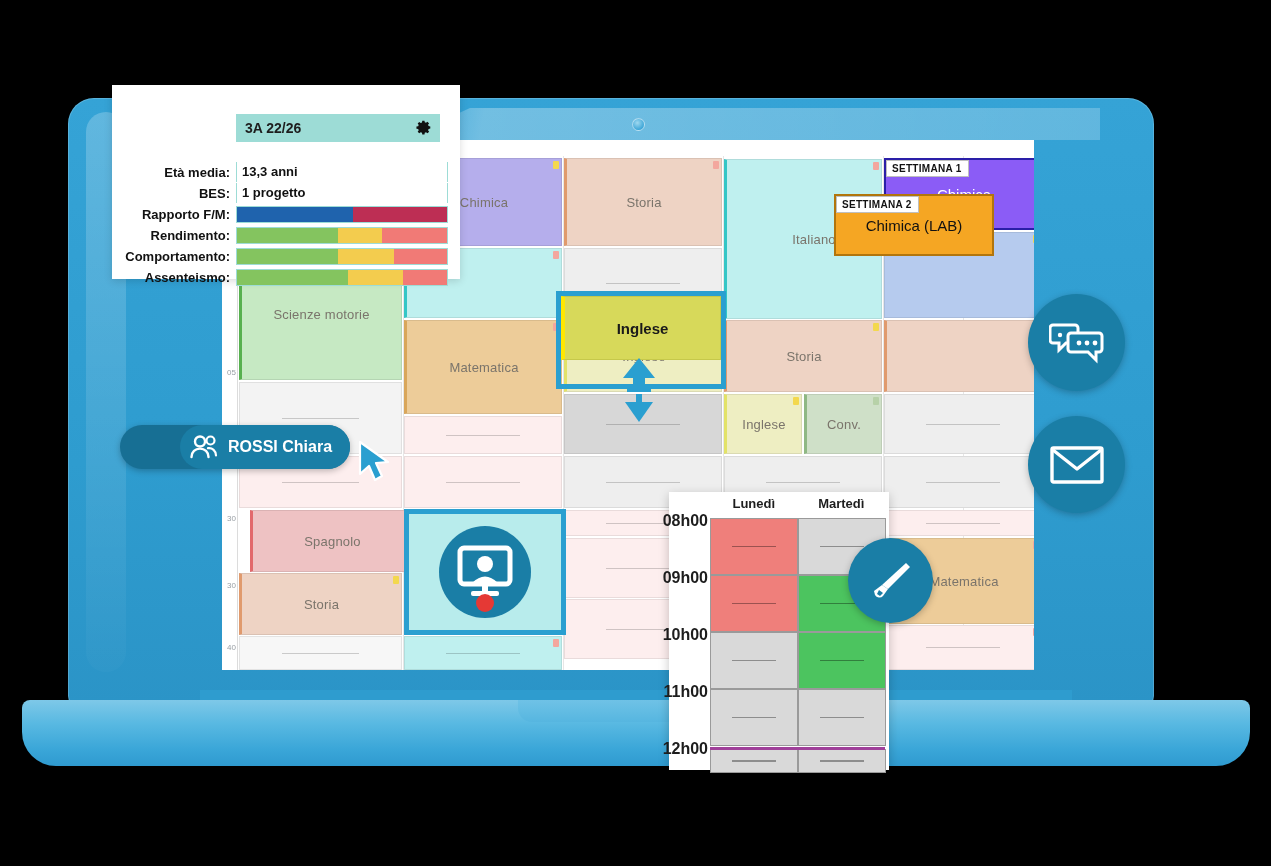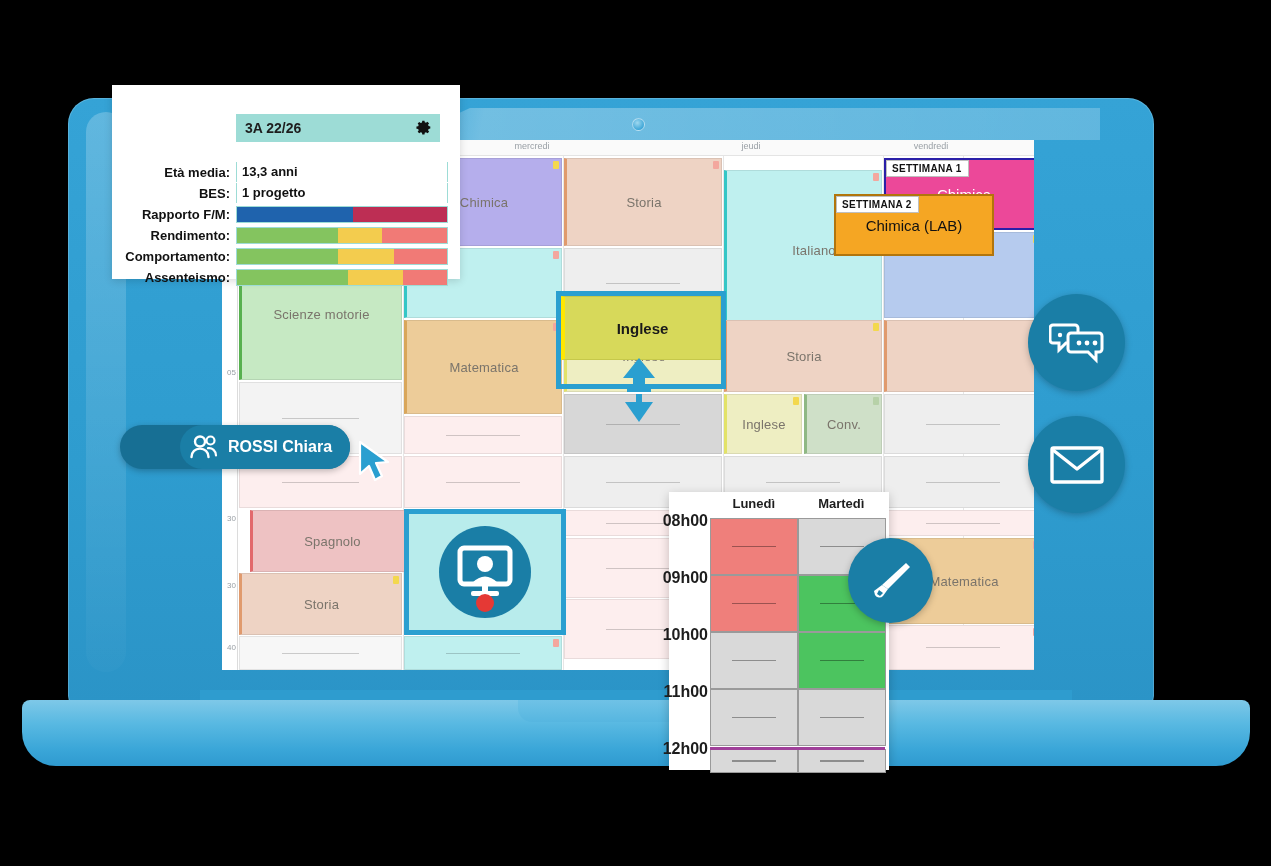--- a/index.html
+++ b/index.html
@@ -217,26 +217,20 @@
 <div id="stage">
 
   <div class="laptop-lid"></div>
   <div class="lid-gloss"></div>
   <div class="bezel-sheen"></div>
   <div class="webcam"></div>
 
   <div class="screen">
     <div class="screen-inner">
 
-      <div class="day-header">
-        <span class="d" style="left:16px;width:165px;">rdi</span>
-        <span class="d" style="left:181px;width:258px;">mercredi</span>
-        <span class="d" style="left:439px;width:180px;">jeudi</span>
-        <span class="d" style="left:619px;width:180px;">vendredi</span>
-      </div>
 
       <div class="timecol">
         <span class="t" style="top:192px;margin-top:20px;">05</span>
         <span class="t" style="top:268px;">00</span>
         <span class="t" style="top:358px;">30</span>
         <span class="t" style="top:425px;">30</span>
         <span class="t" style="top:487px;">40</span>
       </div>
 
       <div class="grid">
@@ -252,21 +246,21 @@
         <div class="cell" style="left:166px;top:2px;width:158px;height:88px;background:#b5aeec;border-left:3px solid #6a5bdd;">
           <span>Chimica</span>
           <span class="lock" style="background:#f3d84e;"></span>
         </div>
 
         <div class="cell" style="left:326px;top:2px;width:158px;height:88px;background:#eed3c4;border-left:3px solid #e09a6d;">
           <span>Storia</span>
           <span class="lock" style="background:#f3a79e;"></span>
         </div>
 
-        <div class="cell" style="left:486px;top:14px;width:158px;height:160px;background:#bff0ef;border-left:3px solid #34c6c6;padding-left:20px;">
+        <div class="cell" style="left:486px;top:3px;width:158px;height:160px;background:#bff0ef;border-left:3px solid #34c6c6;padding-left:20px;">
           <span>Italiano</span>
           <span class="lock" style="background:#f3a79e;"></span>
         </div>
 
         <div class="cell" style="left:646px;top:2px;width:158px;height:72px;background:#8a7fe6;border-left:3px solid #2a1fa8;">
           <span class="lock" style="background:#f3d84e;"></span>
         </div>
 
         <div class="cell" style="left:166px;top:92px;width:158px;height:70px;background:#bff0ef;border-left:3px solid #34c6c6;">
           <span class="lock" style="background:#f3a79e;"></span>
@@ -366,21 +360,21 @@
             <circle cx="46" cy="46" r="46" fill="#1a7ea6"></circle>
             <rect x="21" y="22" width="50" height="36" rx="4" fill="none" stroke="#fff" stroke-width="5"></rect>
             <circle cx="46" cy="38" r="8" fill="#fff"></circle>
             <path d="M33 57 q13 -13 26 0 z" fill="#fff"></path>
             <rect x="43" y="58" width="6" height="8" fill="#fff"></rect>
             <rect x="32" y="65" width="28" height="5" rx="2" fill="#fff"></rect>
             <circle cx="46" cy="77" r="9" fill="#e53935"></circle>
           </svg>
         </div>
 
-        <div class="sett-card" style="left:646px;top:2px;width:160px;height:72px;background:#ec4899;border:2px solid #2a1fa8;">
+        <div class="sett-card" style="left:646px;top:2px;width:160px;height:72px;background:#8b5cf6;border:2px solid #2a1fa8;">
           <span class="sett-tag">SETTIMANA 1</span>
           <span class="sett-body" style="color:#fff;">Chimica</span>
         </div>
 
         <div class="sett-card" style="left:596px;top:38px;width:160px;height:62px;background:#f5a623;border:2px solid #b2750c;">
           <span class="sett-tag">SETTIMANA 2</span>
           <span class="sett-body" style="color:#111;">Chimica (LAB)</span>
         </div>
 
       </div>

